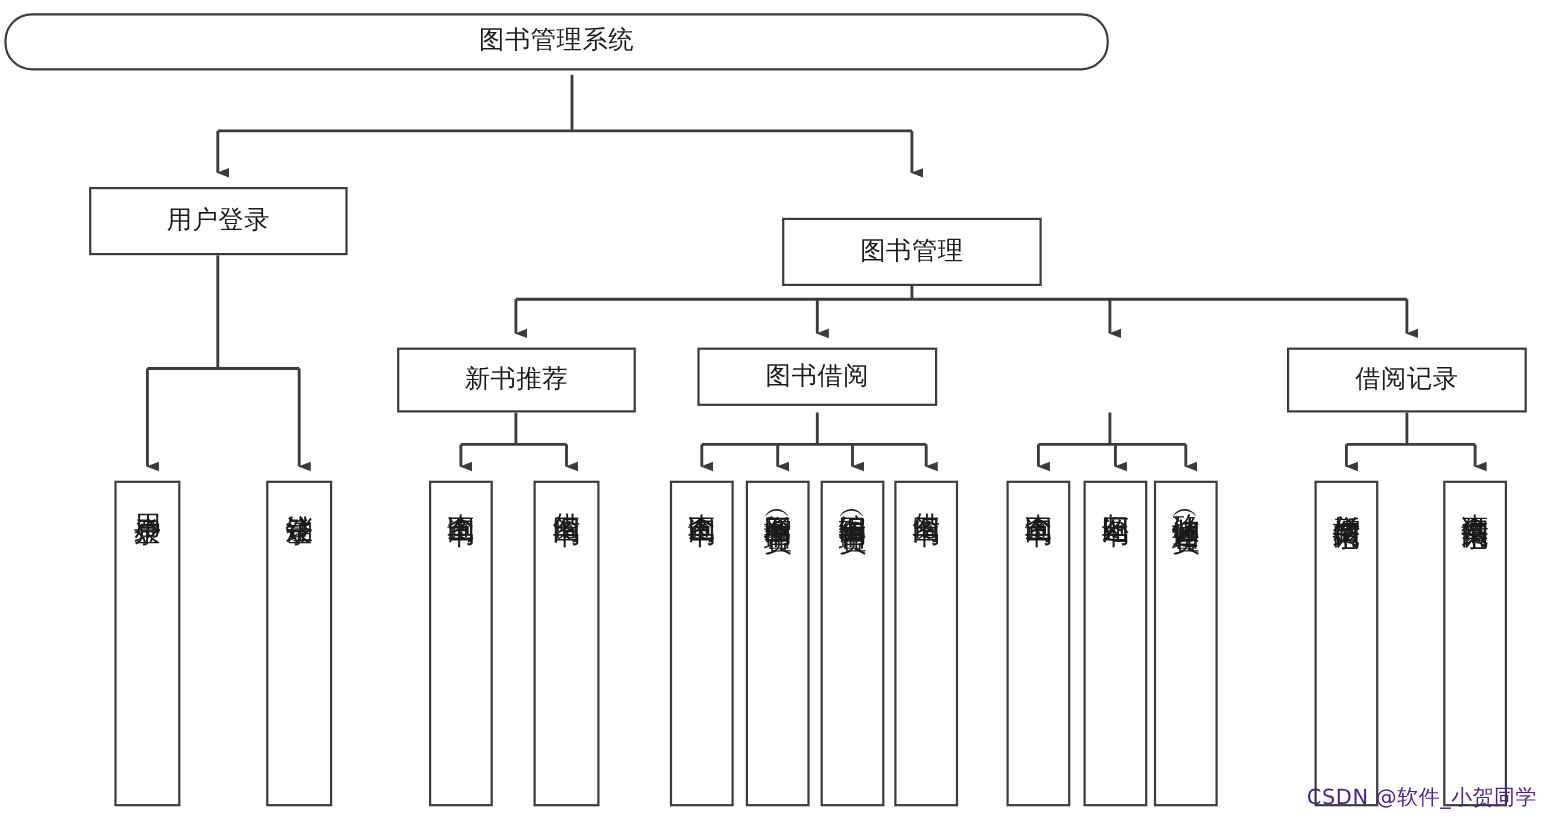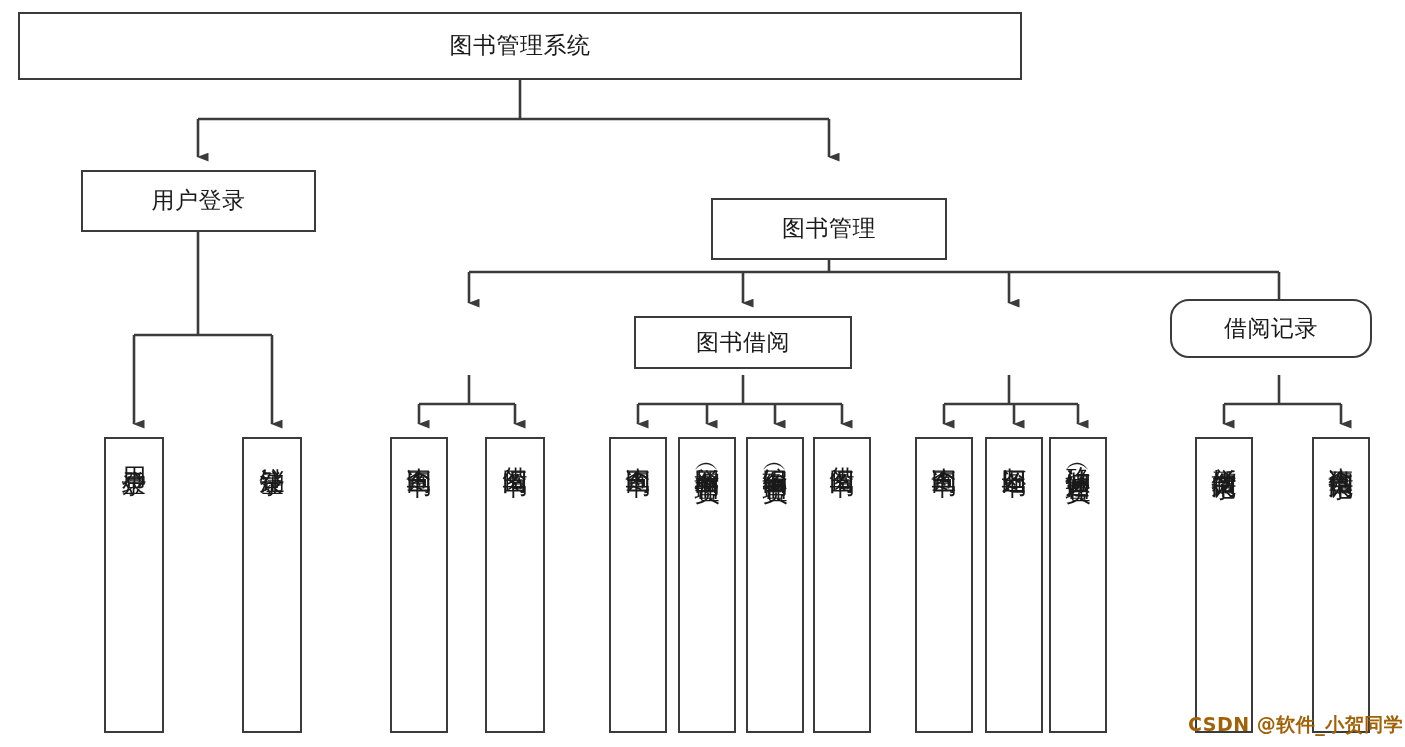--- a/index.html
+++ b/index.html
@@ -62,24 +62,23 @@
     font-size: 25px;
     line-height: 1.0;
     letter-spacing: 2px;
     white-space: nowrap;
   }
   .watermark {
     position: absolute;
     left: 1188px;
     top: 712px;
     font-size: 19px;
-    color: #a16207;
+    color: #4c1d95;
     white-space: nowrap;
     letter-spacing: 0.5px;
-    font-weight: bold;
   }
 </style>
 </head>
 <body>
 
 <div id="canvas">
 
   <svg id="edges" viewBox="0 0 1405 747" width="1405" height="747" xmlns="http://www.w3.org/2000/svg">
     <defs>
       <marker id="arw" markerWidth="10" markerHeight="12" refX="4.5" refY="10.5" orient="auto" markerUnits="userSpaceOnUse">
@@ -123,35 +122,38 @@
       <path d="M1014,404 L1014,424" marker-end="url(#arw)"></path>
       <path d="M1078,404 L1078,424" marker-end="url(#arw)"></path>
 
       <path d="M1279,375 L1279,404"></path>
       <path d="M1224,404 L1341,404"></path>
       <path d="M1224,404 L1224,424" marker-end="url(#arw)"></path>
       <path d="M1341,404 L1341,424" marker-end="url(#arw)"></path>
     </g>
   </svg>
 
-  <div class="node horiz root" style="left:18px; top:12px; width:1004px; height:68px;">
+  <div class="node horiz root" style="left:4px; top:12px; width:1004px; height:52px;border-radius:25px;">
     <span class="node-label">图书管理系统</span>
   </div>
 
   <div class="node horiz" style="left:81px; top:170px; width:235px; height:62px;">
     <span class="node-label">用户登录</span>
   </div>
   <div class="node horiz" style="left:711px; top:170px; width:236px; height:62px;margin-top:28px;">
     <span class="node-label">图书管理</span>
   </div>
 
+  <div class="node horiz" style="left:361px; top:316px; width:217px; height:59px;">
+    <span class="node-label">新书推荐</span>
+  </div>
   <div class="node horiz" style="left:634px; top:316px; width:218px; height:53px;">
     <span class="node-label">图书借阅</span>
   </div>
-  <div class="node horiz" style="left:1170px; top:299px; width:202px; height:59px;border-radius:19px;">
+  <div class="node horiz" style="left:1170px; top:316px; width:218px; height:59px;">
     <span class="node-label">借阅记录</span>
   </div>
 
   <div class="node vert" style="left:104px; top:437px; width:60px; height:296px;">
     <span class="node-label">用户登录</span>
   </div>
   <div class="node vert" style="left:242px; top:437px; width:60px; height:296px;">
     <span class="node-label">注销登录</span>
   </div>
   <div class="node vert" style="left:390px; top:437px; width:58px; height:296px;">

